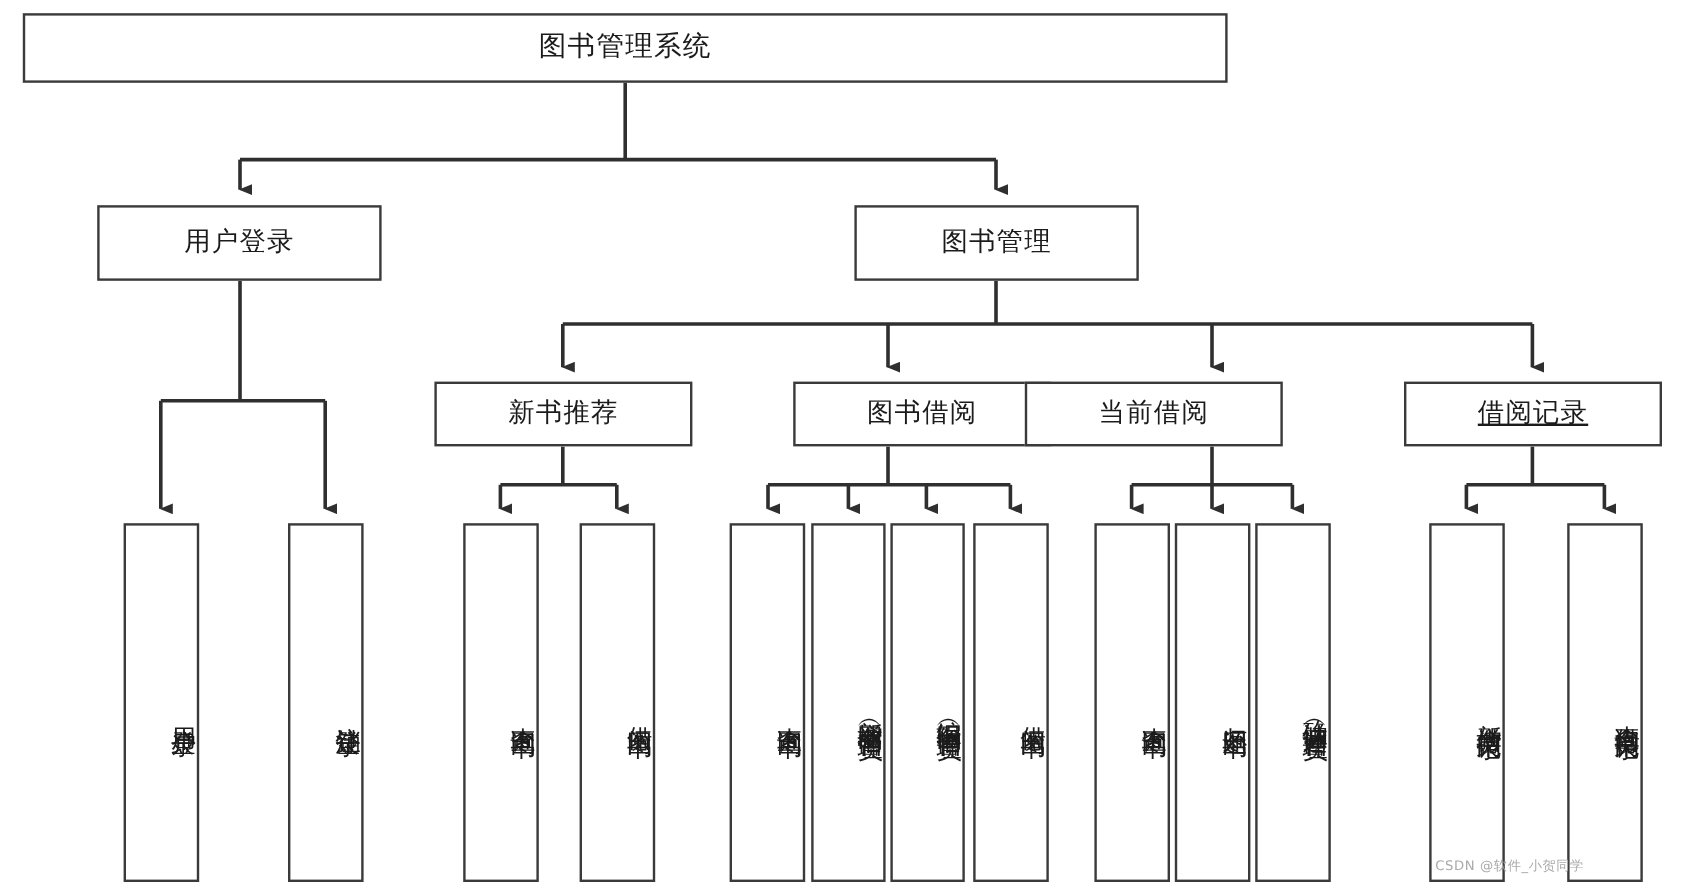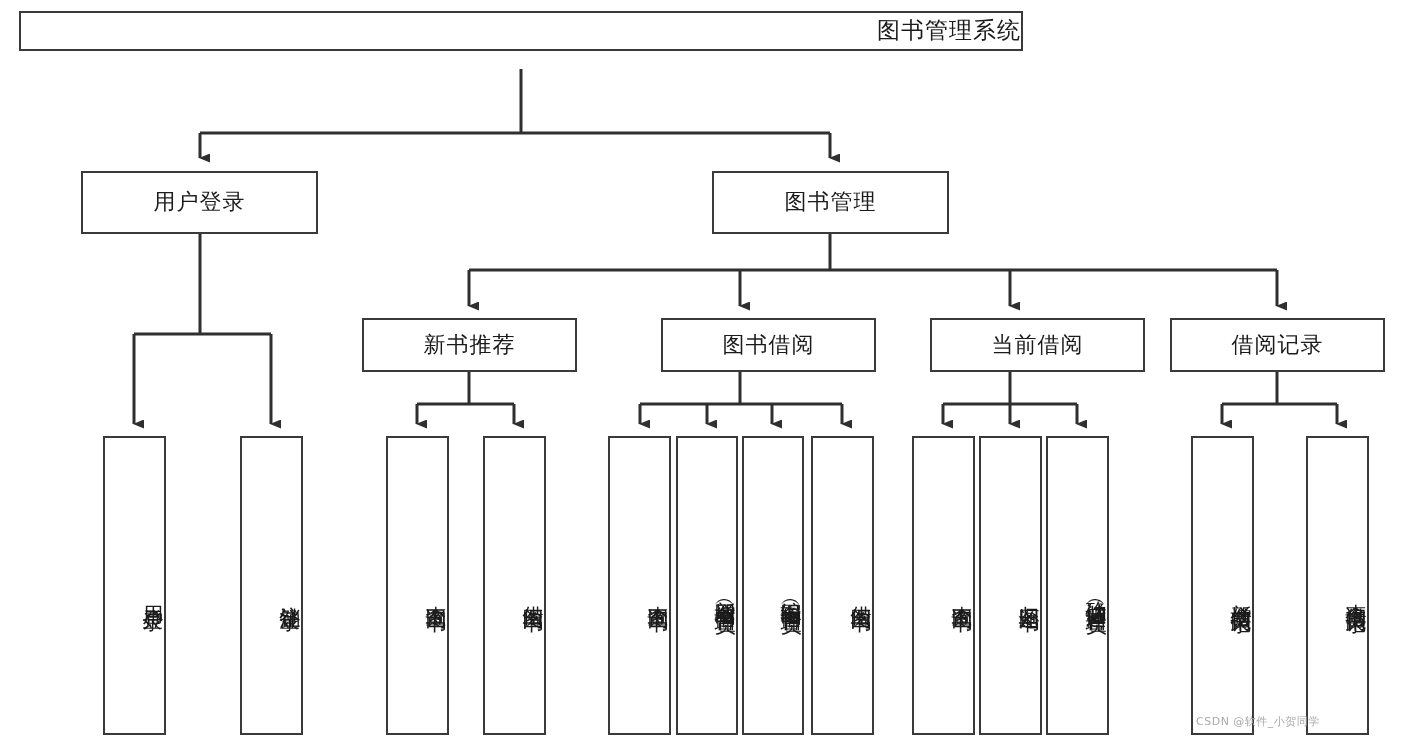--- a/index.html
+++ b/index.html
@@ -122,45 +122,45 @@
       <line x1="1010" y1="404" x2="1010" y2="424" marker-end="url(#arrowhead)"></line>
       <line x1="1077" y1="404" x2="1077" y2="424" marker-end="url(#arrowhead)"></line>
 
       <line x1="1277" y1="372" x2="1277" y2="404"></line>
       <line x1="1222" y1="404" x2="1337" y2="404"></line>
       <line x1="1222" y1="404" x2="1222" y2="424" marker-end="url(#arrowhead)"></line>
       <line x1="1337" y1="404" x2="1337" y2="424" marker-end="url(#arrowhead)"></line>
     </g>
   </svg>
 
-  <div class="node horiz root" style="left:19px; top:11px; width:1004px; height:40px;justify-content:flex-end;">
+  <div class="node horiz root" style="left:19px; top:11px; width:1004px; height:58px;">
     <span class="label">图书管理系统</span>
   </div>
 
   <div class="node horiz" style="left:81px; top:171px; width:237px; height:63px;">
     <span class="label">用户登录</span>
   </div>
 
   <div class="node horiz" style="left:362px; top:318px; width:215px; height:54px;">
     <span class="label">新书推荐</span>
   </div>
 
   <div class="node horiz" style="left:712px; top:171px; width:237px; height:63px;">
     <span class="label">图书管理</span>
   </div>
 
   <div class="node horiz" style="left:661px; top:318px; width:215px; height:54px;">
     <span class="label">图书借阅</span>
   </div>
 
-  <div class="node horiz" style="left:930px; top:318px; width:215px; height:54px;">
+  <div class="node horiz" style="left:854px; top:318px; width:215px; height:54px;">
     <span class="label">当前借阅</span>
   </div>
 
-  <div class="node horiz" style="left:1170px; top:318px; width:215px; height:54px;">
+  <div class="node horiz" style="left:1170px; top:318px; width:215px; height:54px;text-decoration:underline;">
     <span class="label">借阅记录</span>
   </div>
 
   <div class="node vert" style="left:103px; top:436px; width:63px; height:299px;">
     <span class="label">用户登录</span>
   </div>
 
   <div class="node vert" style="left:240px; top:436px; width:63px; height:299px;">
     <span class="label">注销登录</span>
   </div>

